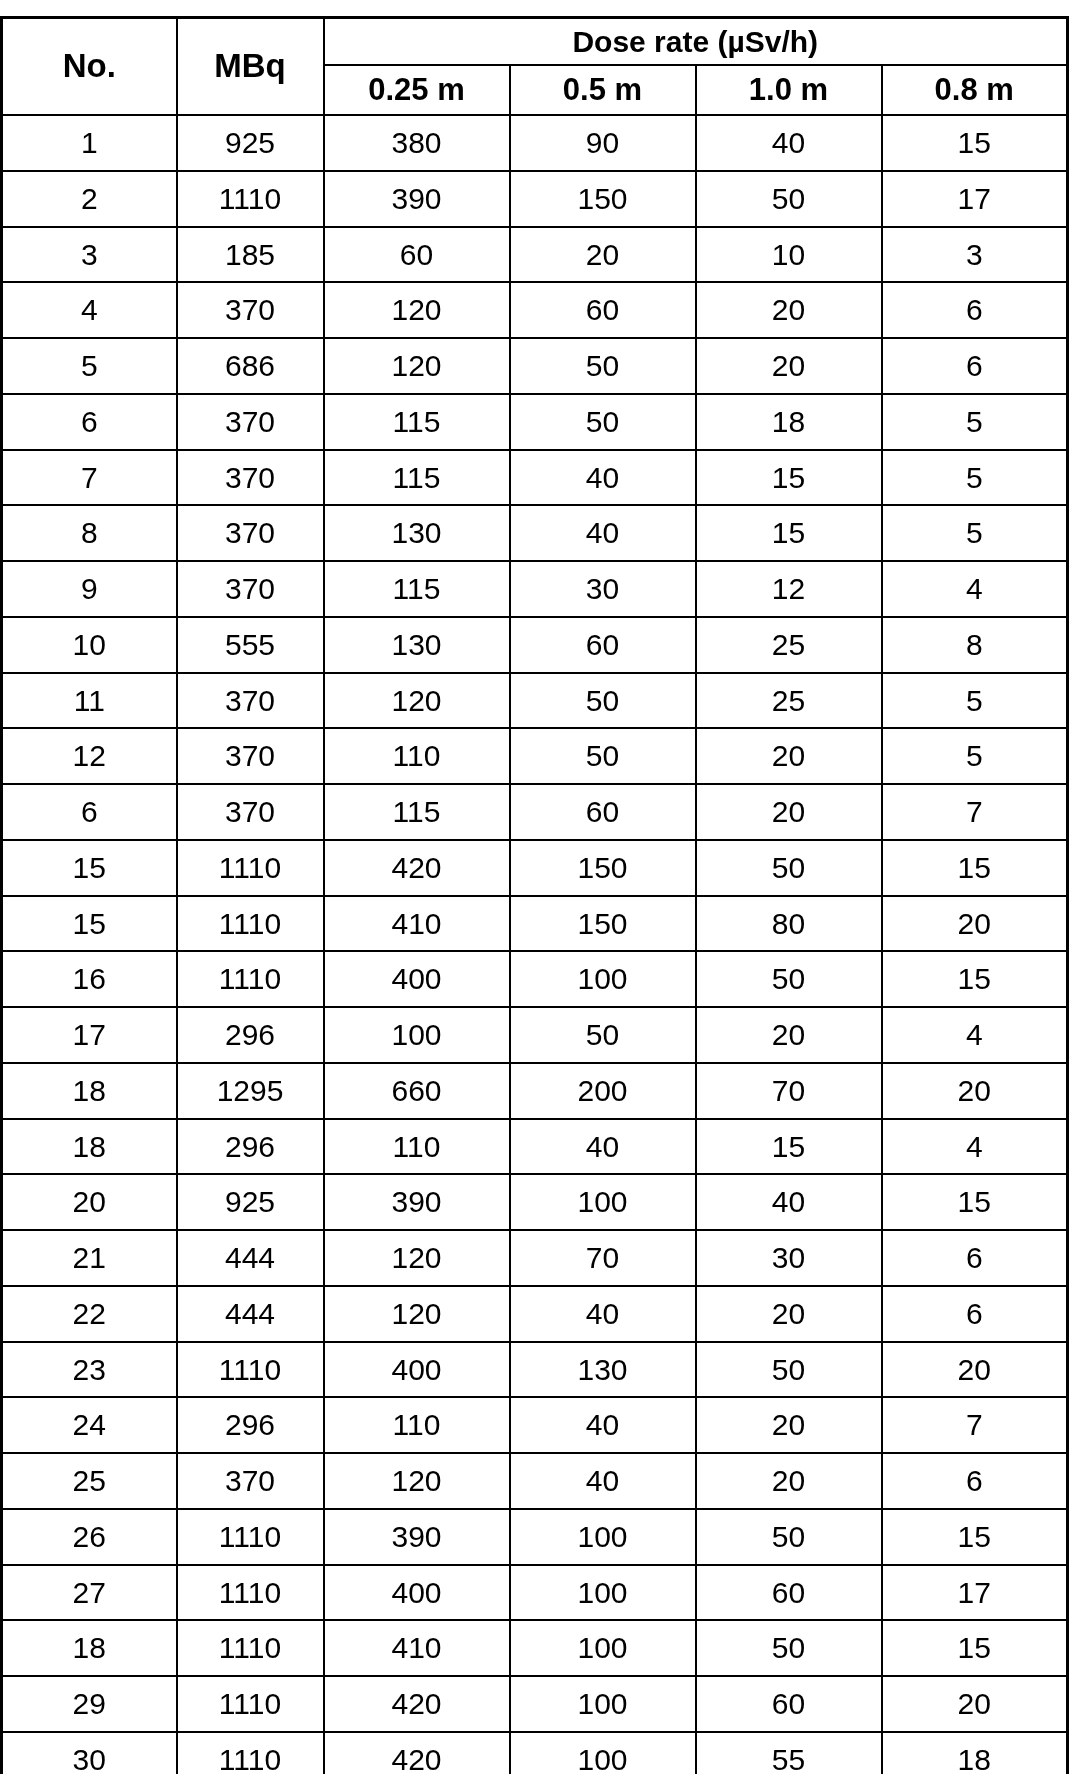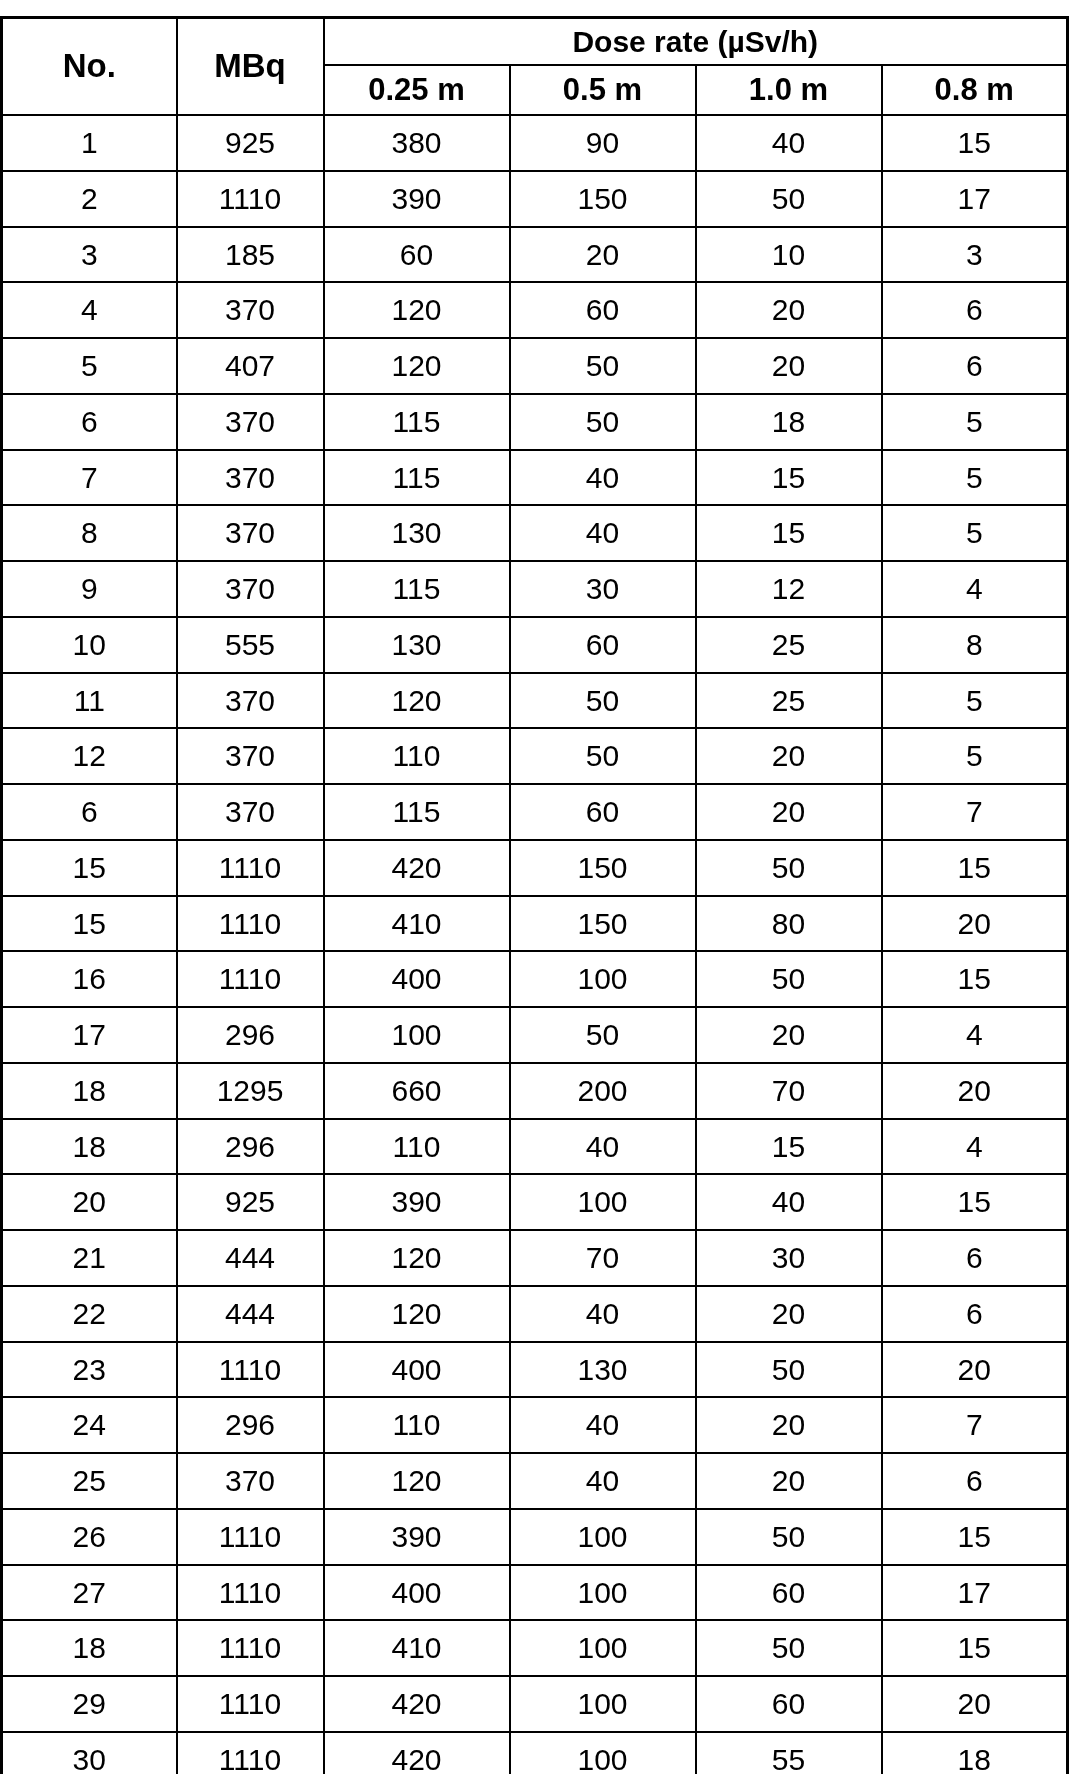--- a/index.html
+++ b/index.html
@@ -120,21 +120,21 @@
         <tr>
           <td>4</td>
           <td>370</td>
           <td>120</td>
           <td>60</td>
           <td>20</td>
           <td>6</td>
         </tr>
         <tr>
           <td>5</td>
-          <td>407</td>
+          <td>686</td>
           <td>120</td>
           <td>50</td>
           <td>20</td>
           <td>6</td>
         </tr>
         <tr>
           <td>6</td>
           <td>370</td>
           <td>115</td>
           <td>50</td>

